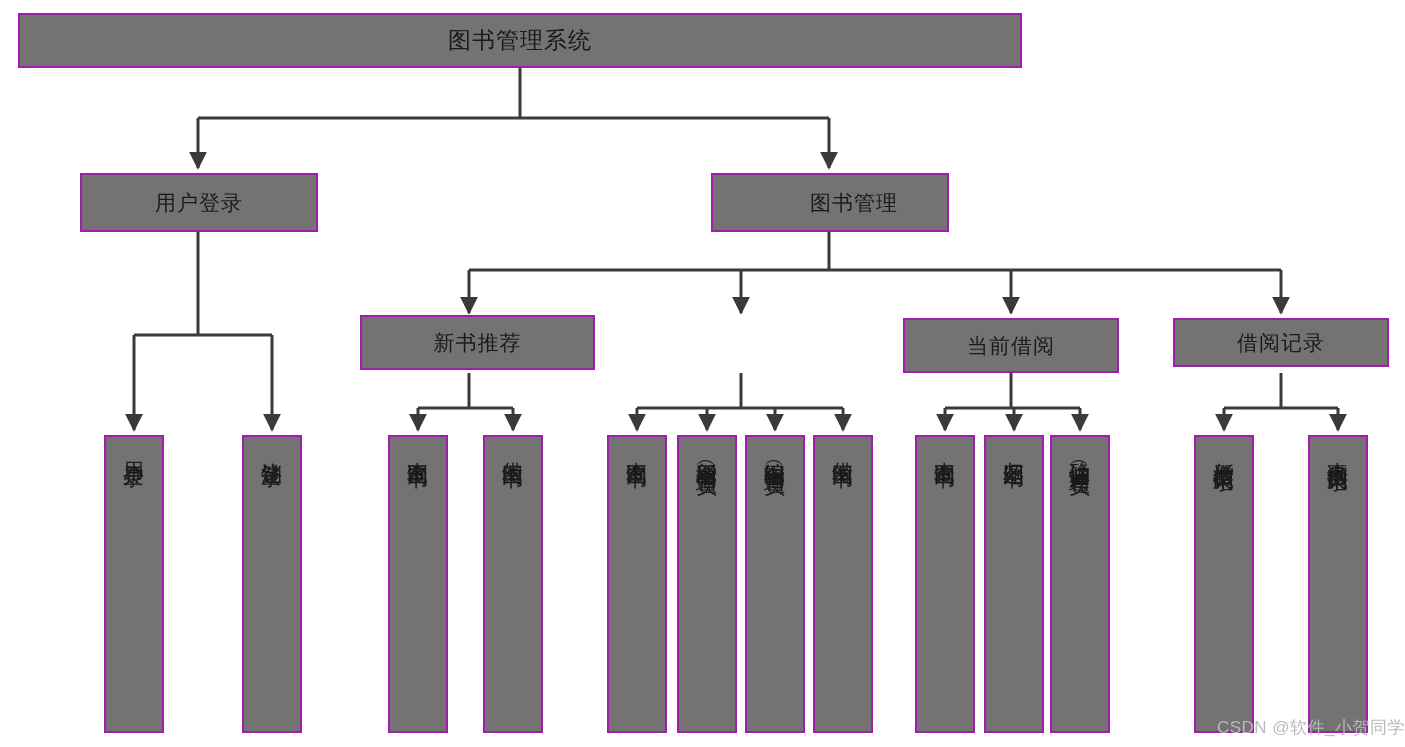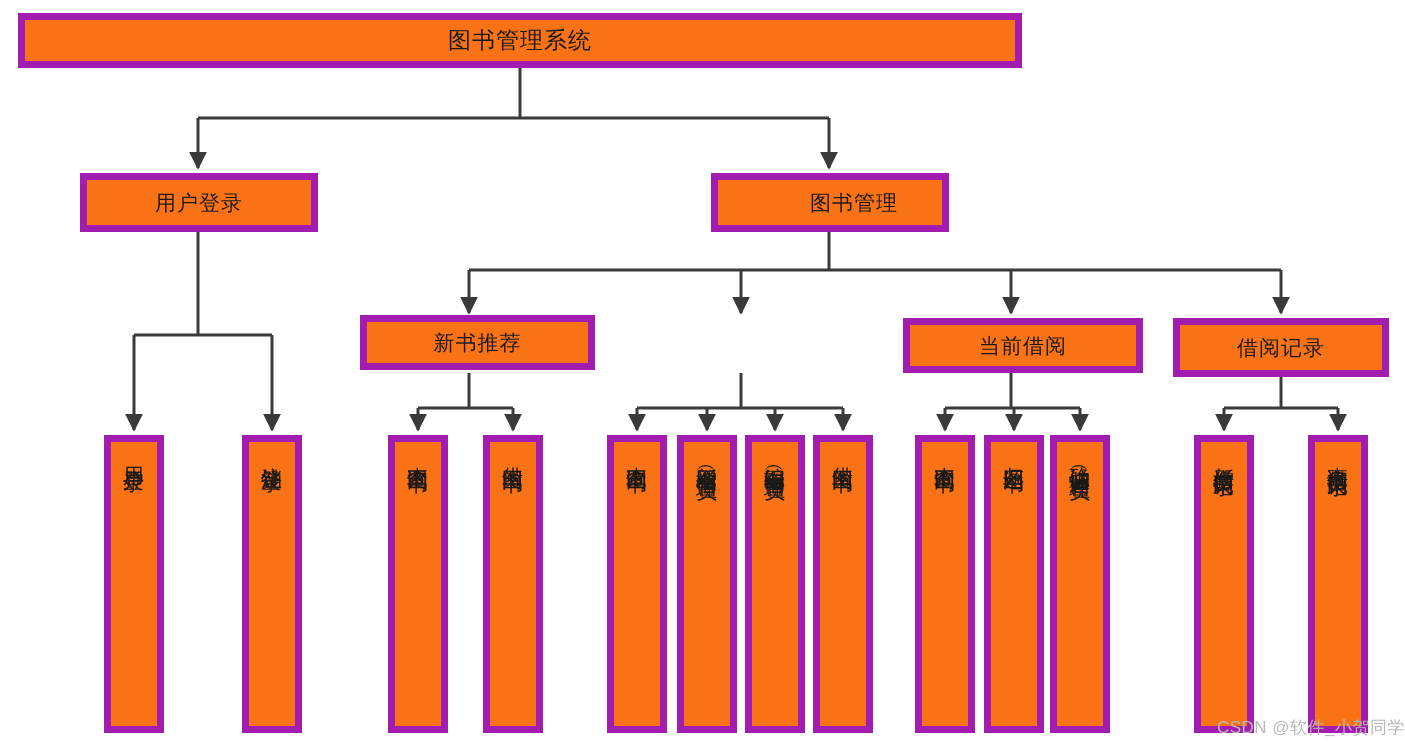--- a/index.html
+++ b/index.html
@@ -20,22 +20,22 @@
   #edges {
     position: absolute;
     left: 0;
     top: 0;
     width: 1405px;
     height: 747px;
   }
   .node {
     position: absolute;
     box-sizing: border-box;
-    background: #f97316;
-    border: 7px solid #a21caf;
+    background: #737373;
+    border: 2px solid #a21caf;
     display: flex;
     align-items: center;
     justify-content: center;
     color: #1a1a1a;
   }
   .node.root {
     font-size: 23px;
   }
   .node.branch {
     font-size: 21px;
@@ -130,24 +130,24 @@
   <div class="node branch" style="left:80px; top:173px; width:238px; height:59px;">
     <span class="htext">用户登录</span>
   </div>
   <div class="node branch" style="left:711px; top:173px; width:238px; height:59px;padding-left:48px;">
     <span class="htext">图书管理</span>
   </div>
 
   <div class="node branch" style="left:360px; top:315px; width:235px; height:55px;">
     <span class="htext">新书推荐</span>
   </div>
-  <div class="node branch" style="left:903px; top:318px; width:240px; height:55px;">
+  <div class="node branch" style="left:903px; top:318px; width:216px; height:55px;">
     <span class="htext">当前借阅</span>
   </div>
-  <div class="node branch" style="left:1173px; top:318px; width:216px; height:59px;">
+  <div class="node branch" style="left:1173px; top:318px; width:216px; height:49px;">
     <span class="htext">借阅记录</span>
   </div>
 
   <div class="node leaf" style="left:104px; top:435px; width:60px; height:298px;">
     <span class="vtext">用户登录</span>
   </div>
   <div class="node leaf" style="left:242px; top:435px; width:60px; height:298px;">
     <span class="vtext">注销登录</span>
   </div>
 

